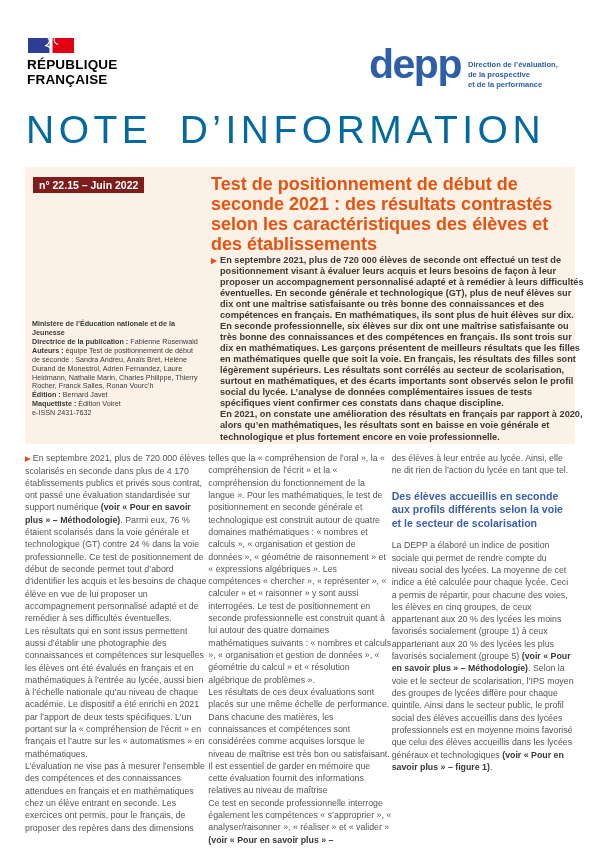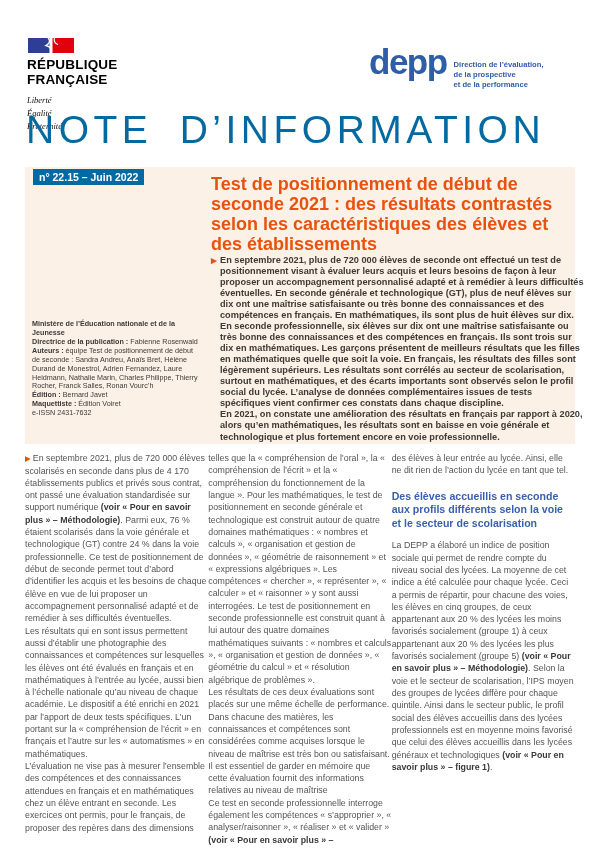--- a/index.html
+++ b/index.html
@@ -7,30 +7,30 @@
         font-family:"Liberation Sans",sans-serif;color:#4f4f4f;margin-top:24px;}
 
   
   .gov{position:absolute;left:27px;top:14px;}
   .flag{display:block;margin-left:1px;margin-bottom:5px;}
   .rep{font-weight:bold;color:#000;font-size:13.5px;line-height:1.08;letter-spacing:.2px;}
   .motto{margin-top:7px;font-family:"Liberation Serif",serif;font-style:italic;
          font-size:8.5px;line-height:1.5;color:#111;}
 
   .depp{position:absolute;left:369px;top:24px;display:flex;align-items:flex-start;}
-  .depp-word{font-size:35px;font-weight:bold;color:#2e5ea8;line-height:.8;letter-spacing:-1.5px;}
+  .depp-word{font-size:41px;font-weight:bold;color:#2e5ea8;line-height:.8;letter-spacing:-1.5px;}
   .depp-tag{margin-left:7px;margin-top:12px;font-size:7.6px;font-weight:bold;color:#2e5ea8;line-height:1.3;}
 
   
   .masthead{position:absolute;left:26px;top:84px;font-size:39px;color:#0369a1;
             letter-spacing:4.5px;word-spacing:12px;white-space:nowrap;font-weight:normal;}
 
   
   .cream{position:absolute;left:25px;top:143px;width:550px;height:277px;background:#fbf1e6;}
-  .badge{position:absolute;left:8px;top:2px;background:#0369a1;color:#fff;
+  .badge{position:absolute;left:8px;top:10px;background:#7f1d1d;color:#fff;
          font-weight:bold;font-size:10.5px;padding:2px 6px;}
   .lead-title{position:absolute;left:186px;top:7px;width:368px;color:#e8520f;
               font-weight:bold;font-size:18px;line-height:1.12;margin:0;}
   .abstract{position:absolute;left:186px;top:88px;width:364px;color:#3e3a36;
             font-size:9.2px;font-weight:bold;line-height:1.2;padding-left:9px;}
   .abstract p{margin:0;}
   .abstract .arrow{position:absolute;left:0;top:1px;color:#e8520f;font-size:7.5px;}
   .meta{position:absolute;left:7px;top:153px;width:170px;font-size:7.2px;
         line-height:1.24;color:#3a3a3a;}
   .meta .b{font-weight:bold;text-align:center;}
@@ -51,25 +51,20 @@
   <div class="gov">
     <svg class="flag" width="46" height="15" viewBox="0 0 46 15">
       <rect x="0" y="0" width="21.5" height="15" fill="#2d3e94"></rect>
       <rect x="24.5" y="0" width="21.5" height="15" fill="#e1000f"></rect>
       <path d="M20 0 C23 3 21 6 18 7.5 C22 8.5 24.5 11.5 22.5 15" stroke="#ffffff" fill="none" stroke-width="1.3"></path>
       <path d="M26.5 0 C25.5 3.5 27.5 5.5 30 6.5" stroke="#ffffff" fill="none" stroke-width="1.1"></path>
     </svg>
     <div class="rep">
       <div>RÉPUBLIQUE</div>
       <div>FRANÇAISE</div>
-    </div>
-    <div class="motto">
-      <div>Liberté</div>
-      <div>Égalité</div>
-      <div>Fraternité</div>
     </div>
   </div>
 
   <div class="depp">
     <div class="depp-word">depp</div>
     <div class="depp-tag">
       <div>Direction de l’évaluation,</div>
       <div>de la prospective</div>
       <div>et de la performance</div>
     </div>

